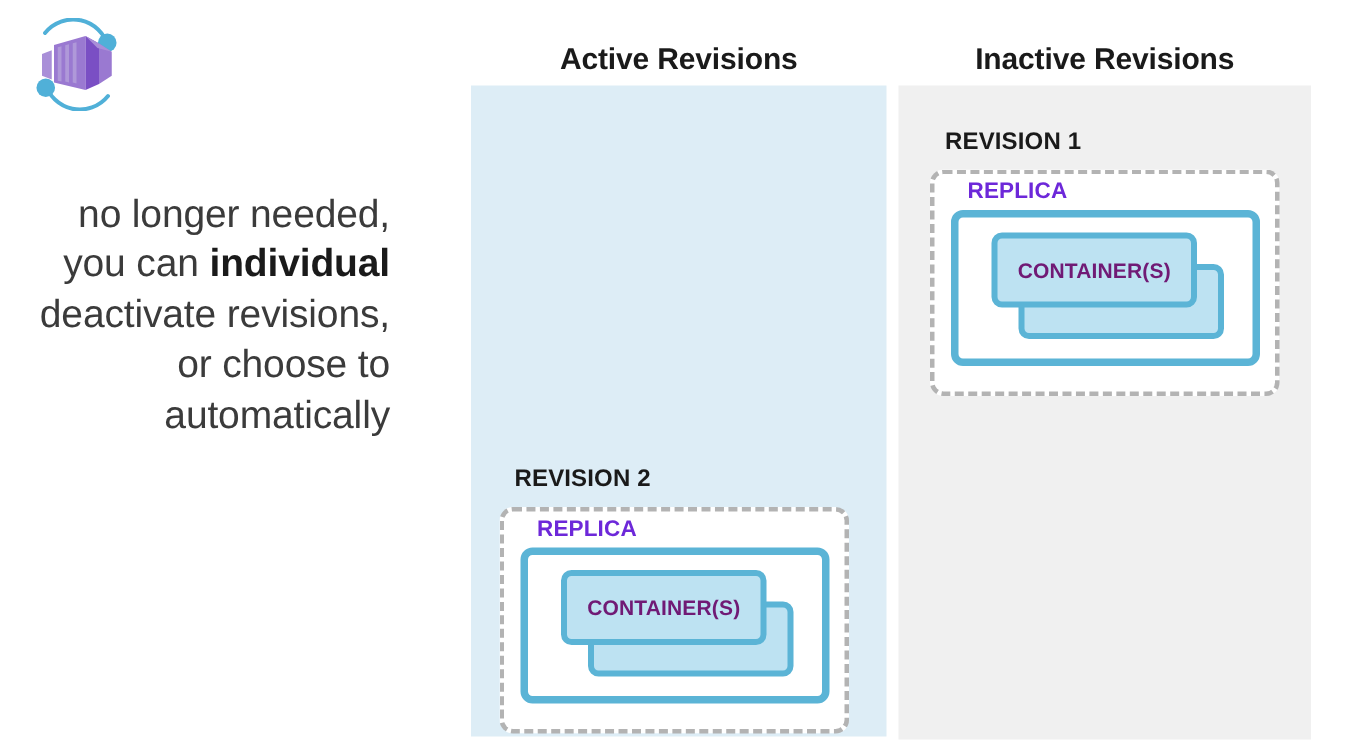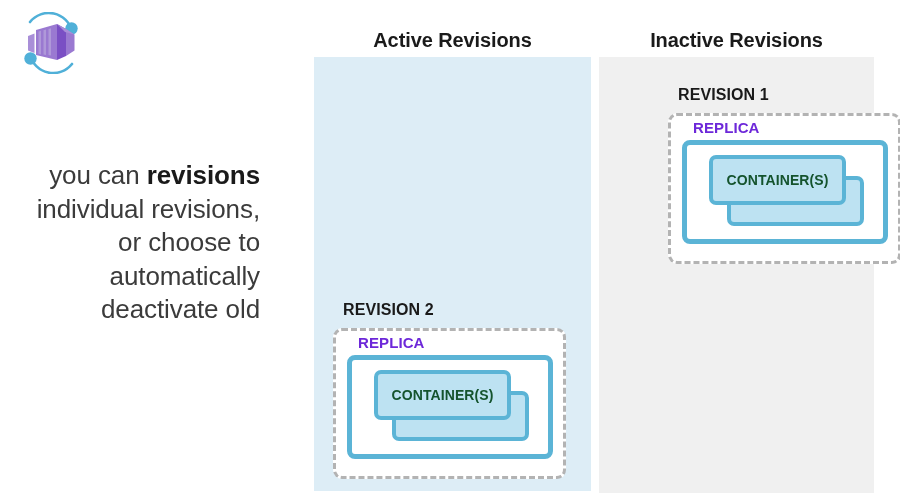--- a/index.html
+++ b/index.html
@@ -75,22 +75,22 @@
     height: 436px;
     background: #f0f0f0;
   }
 
   
   .revision {
     position: absolute;
     width: 233px;
     height: 178px;
   }
-  #revision-1 { left: 620px; top: 86px; margin-left: 48px; }
-  #revision-2 { left: 333px; top: 301px; }
+  #revision-1 { left: 620px; top: 86px; }
+  #revision-2 { left: 333px; top: 311px; }
 
   .revision-label {
     position: absolute;
     left: 10px;
     top: 0px;
     font-size: 16px;
     font-weight: 700;
     color: #1a1a1a;
     letter-spacing: 0.1px;
     white-space: nowrap;
@@ -152,21 +152,21 @@
     border: 4px solid #5bb4d6;
     border-radius: 7px;
     background: #bde2f2;
     display: flex;
     align-items: center;
     justify-content: center;
   }
   .container-front span {
     font-size: 14px;
     font-weight: 700;
-    color: #14532d;
+    color: #701a75;
     letter-spacing: 0.1px;
     white-space: nowrap;
     text-align: center;
   }
 </style>
 </head>
 <body>
 
 <div class="canvas">
 
@@ -182,26 +182,26 @@
       <path d="M29.5 18.2 L32 17.5 L32 43 L29.5 42.4 Z" fill="#b39ddb" opacity="0.85"></path>
       <path d="M34.5 16.9 L37 16.2 L37 43.6 L34.5 43 Z" fill="#b39ddb" opacity="0.85"></path>
       <path d="M43 12 L52 17 L52 44 L43 48 Z" fill="#7a4fc4"></path>
       <path d="M52 17 L60.5 22.5 L60.5 38.5 L52 44 Z" fill="#9a79d1"></path>
       <path d="M43 12 L52 17 L60.5 22.5 L51 20 Z" fill="#a98fd8"></path>
     </svg>
   </div>
 
   <div class="left-text">
     <br>
-    <br>
-    <span>you can </span><b>revisions</b><br>
-    <span>individual revisions,</span><br>
+    <span>no longer needed,</span><br>
+    <span>you can </span><b>individual</b><br>
+    <span>deactivate revisions,</span><br>
     <span>or choose to</span><br>
     <span>automatically</span><br>
-    <span>deactivate old</span><br>
+    <br>
   </div>
 
   <div class="panel-title" id="title-active">Active Revisions</div>
   <div class="panel-title" id="title-inactive">Inactive Revisions</div>
 
   <div class="panel" id="panel-active"></div>
   <div class="panel" id="panel-inactive"></div>
 
   <div class="revision" id="revision-1">
     <div class="revision-label">REVISION 1</div>

